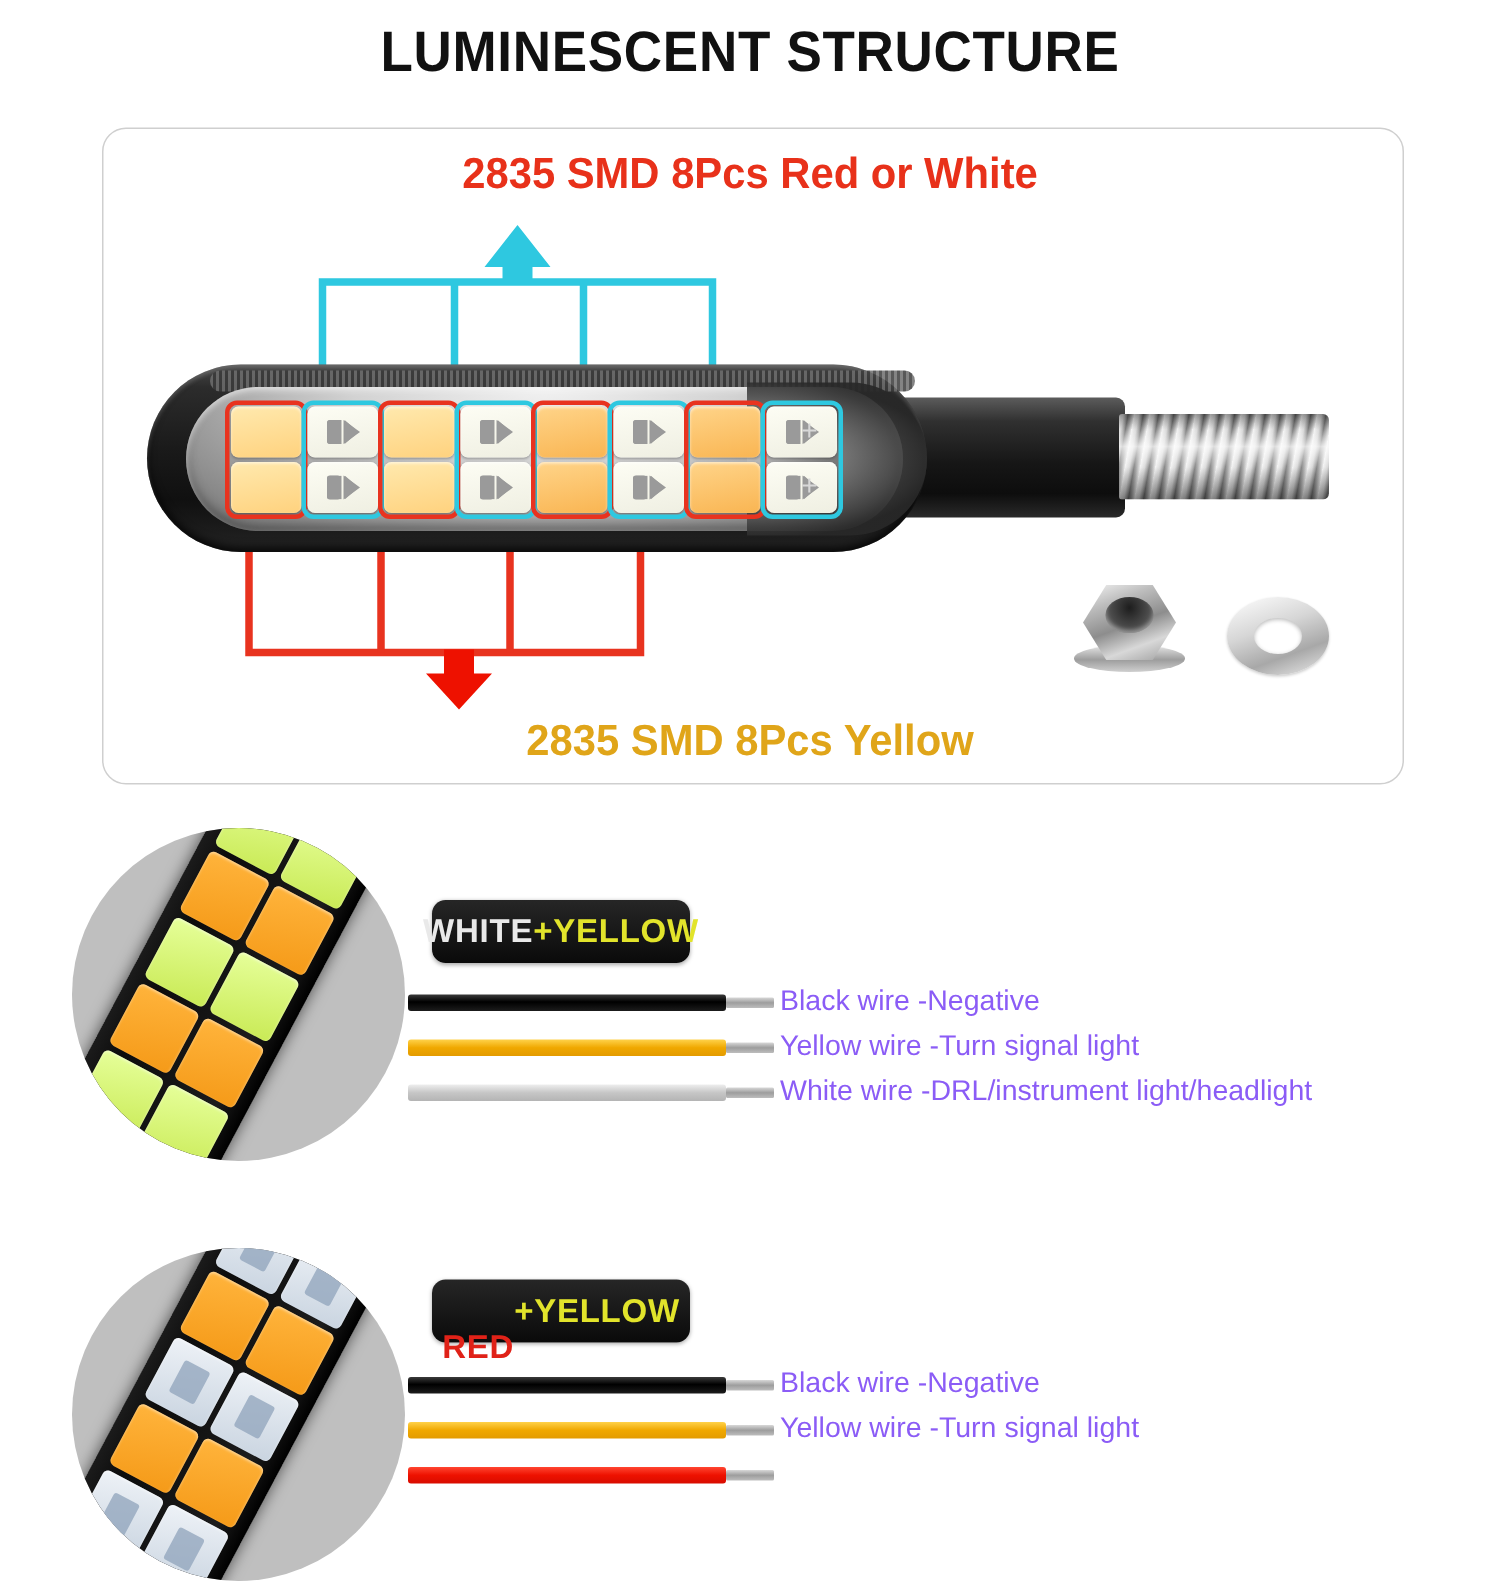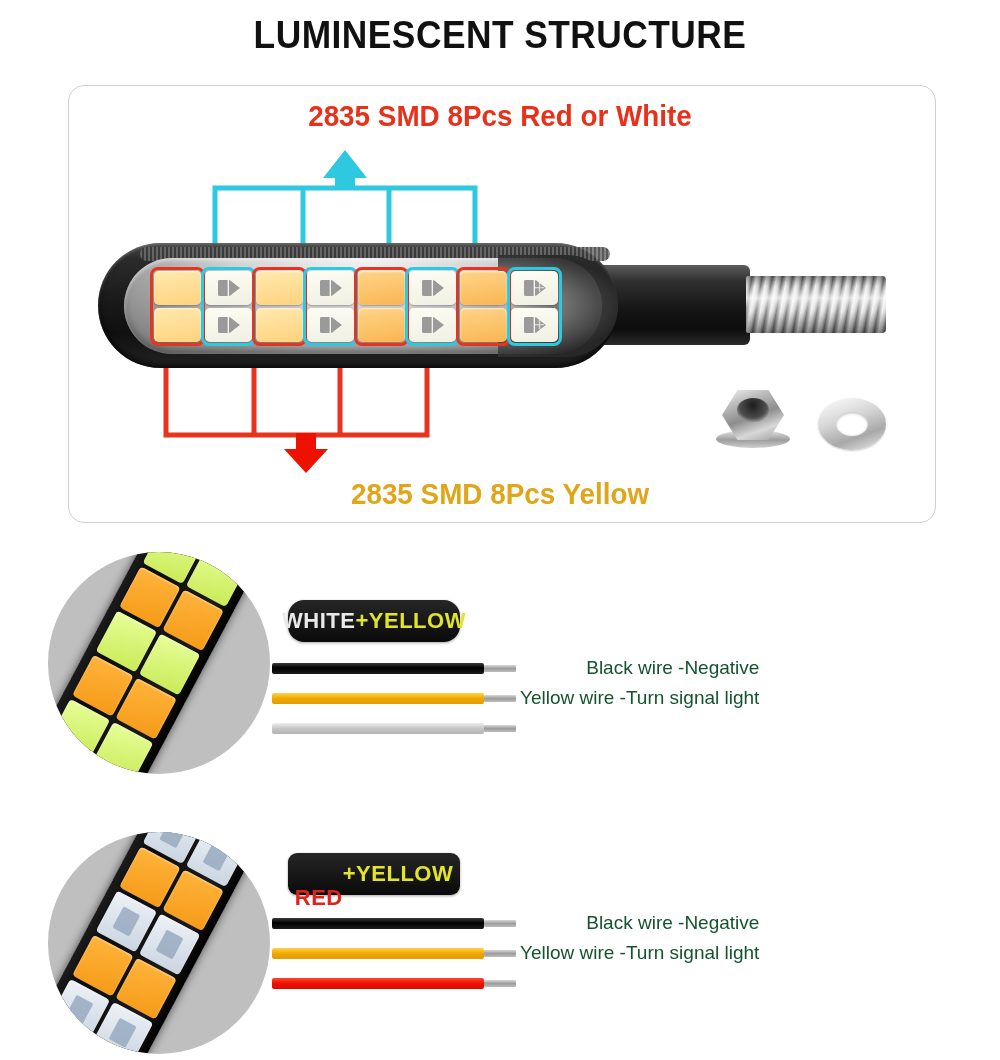--- a/index.html
+++ b/index.html
@@ -190,21 +190,21 @@
 
   .badge {
     position: absolute; height: 42px;
     background: linear-gradient(180deg,#262626,#0a0a0a);
     border-radius: 9px;
     display: flex; align-items: center; justify-content: center;
     padding: 0 18px;
     font-size: 22px; font-weight: 700; letter-spacing: .5px;
     box-shadow: 0 1px 3px rgba(0,0,0,.35);
   }
-  #badge-1 { left: 288px; top: 600px; width: 172px; border-radius: 16px; }
+  #badge-1 { left: 288px; top: 600px; width: 172px; }
   #badge-2 { left: 288px; top: 853px; width: 172px; }
   .badge .seg-white  { color: #e9e9e9; }
   .badge .seg-yellow { color: #e2e42b; }
   .badge .seg-red    { color: #e02218; margin-top: 48px; }
 
   .wire-group { position: absolute; }
   #wires-1 { left: 272px; top: 655px; }
   #wires-2 { left: 272px; top: 910px; }
   .wire-row { position: relative; height: 30px; }
   .wire {
@@ -214,21 +214,21 @@
   .wire.black  { background: linear-gradient(180deg,#3a3a3a,#000 45%,#1c1c1c); }
   .wire.yellow { background: linear-gradient(180deg,#ffd24a,#f0a800 50%,#e39b00); }
   .wire.white  { background: linear-gradient(180deg,#eeeeee,#c6c6c6 50%,#b4b4b4); }
   .wire.red    { background: linear-gradient(180deg,#ff4530,#ee1100 50%,#d80c00); }
   .tip {
     position: absolute; left: 212px; top: 10px; width: 32px; height: 7px;
     border-radius: 1px;
     background: linear-gradient(180deg,#d8d8d8,#9d9d9d 50%,#bdbdbd);
   }
 
-  .wire-labels { position: absolute; font-size: 19px; color: #14532d; line-height: 30px; text-align: right; }
+  .wire-labels { position: absolute; font-size: 19px; color: #8b5cf6; line-height: 30px; }
   #labels-1 { left: 520px; top: 653px; }
   #labels-2 { left: 520px; top: 908px; }
   .wire-labels div { white-space: nowrap; }
 </style>
 </head>
 <body>
 
 <div id="page">
 
   <div id="title">LUMINESCENT STRUCTURE</div>
@@ -380,20 +380,21 @@
       </div>
     <div class="wire-row">
         <div class="wire white"></div>
         <div class="tip"></div>
       </div>
   </div>
 
   <div class="wire-labels" id="labels-1">
     <div>Black wire -Negative</div>
     <div>Yellow wire -Turn signal light</div>
+    <div>White wire -DRL/instrument light/headlight</div>
   </div>
 
   <div class="photo-circle" id="photo-2">
     <div class="strip">
       <div class="chip cool"></div>
         <div class="chip cool"></div>
       <div class="chip amber"></div>
         <div class="chip amber"></div>
       <div class="chip cool"></div>
         <div class="chip cool"></div>

